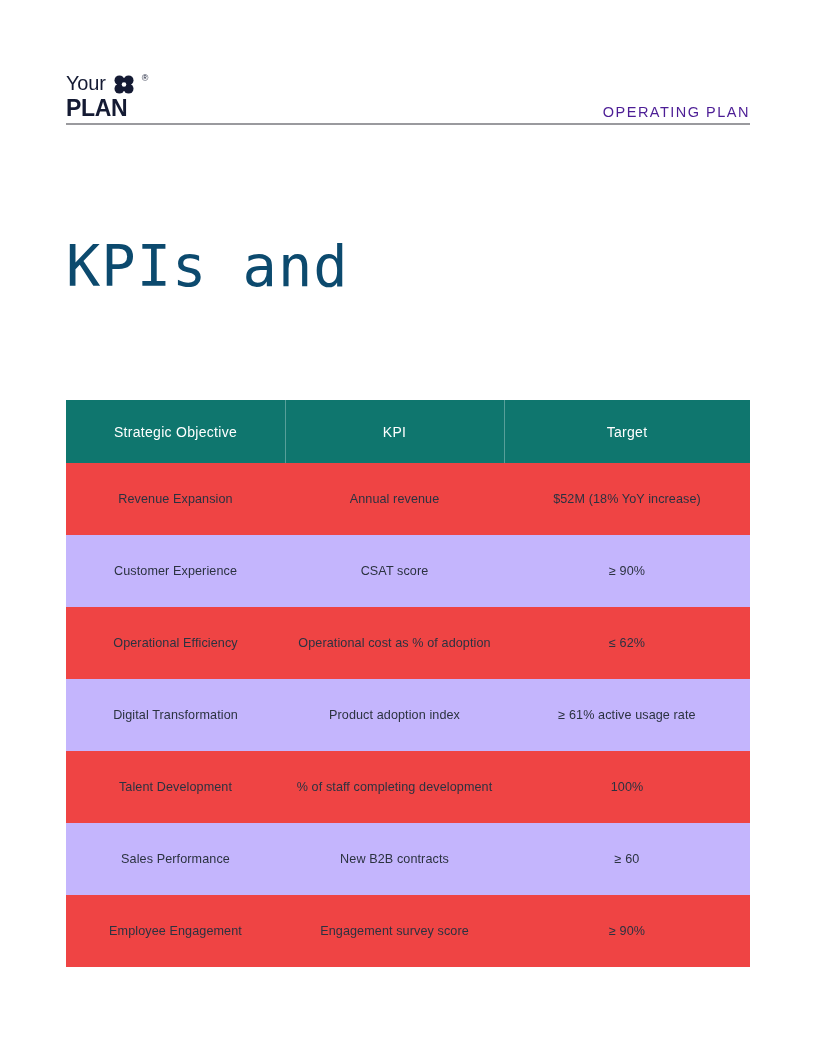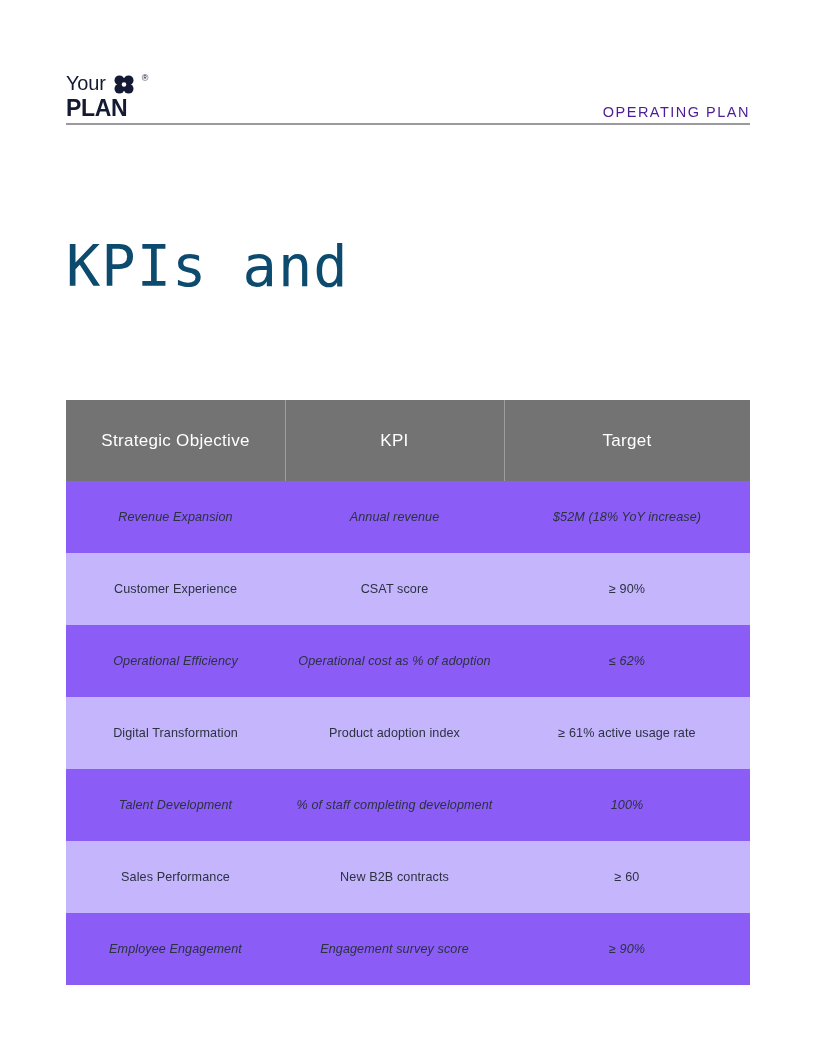--- a/index.html
+++ b/index.html
@@ -116,51 +116,50 @@
     border-collapse: collapse;
     table-layout: fixed;
   }
 
   .kpi-table col.c1 { width: 219px; }
   .kpi-table col.c2 { width: 219px; }
   .kpi-table col.c3 { width: 246px; }
 
   .kpi-table thead th {
     height: 63px;
-    background: #737373;
+    background: #0f766e;
     color: #ffffff;
     font-family: "Liberation Sans", sans-serif;
-    font-size: 17px;
+    font-size: 14px;
     font-weight: 400;
     letter-spacing: 0.3px;
     text-align: center;
     vertical-align: middle;
-    padding: 9px;
+    padding: 0;
     border: 0;
   }
   .kpi-table thead th.sep {
     box-shadow: inset 1px 0 0 rgba(255,255,255,0.30);
   }
 
   .kpi-table tbody td {
     height: 72px;
     font-family: "Liberation Sans", sans-serif;
     font-size: 12.6px;
     font-weight: 400;
     color: #2b3240;
     text-align: center;
     vertical-align: middle;
     padding: 0 8px;
     border: 0;
     letter-spacing: 0.1px;
   }
 
   .kpi-table tbody tr.shade td {
-    background: #8b5cf6;
-    font-style: italic;
+    background: #ef4444;
   }
   .kpi-table tbody tr.plain td {
     background: #c4b5fd;
   }
 </style>
 </head>
 <body>
 
 <div class="page">
 

